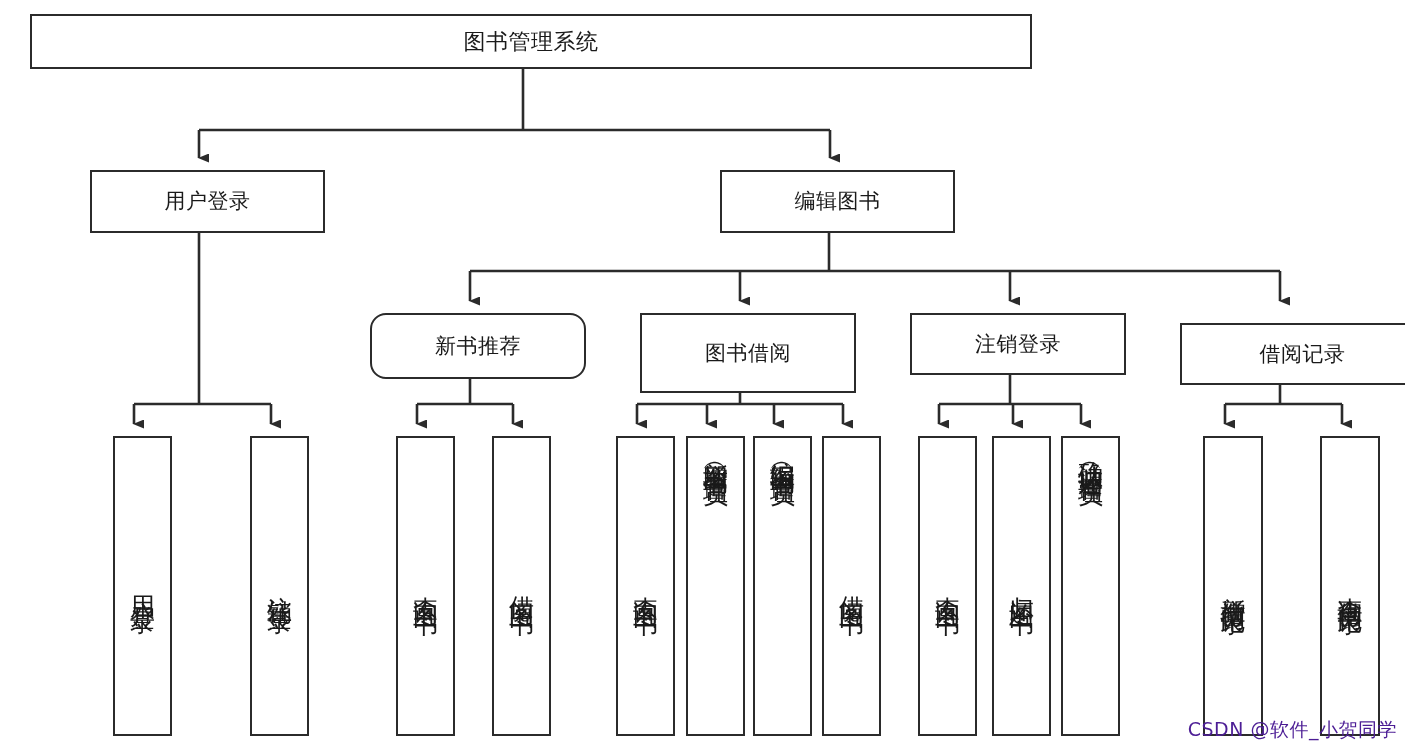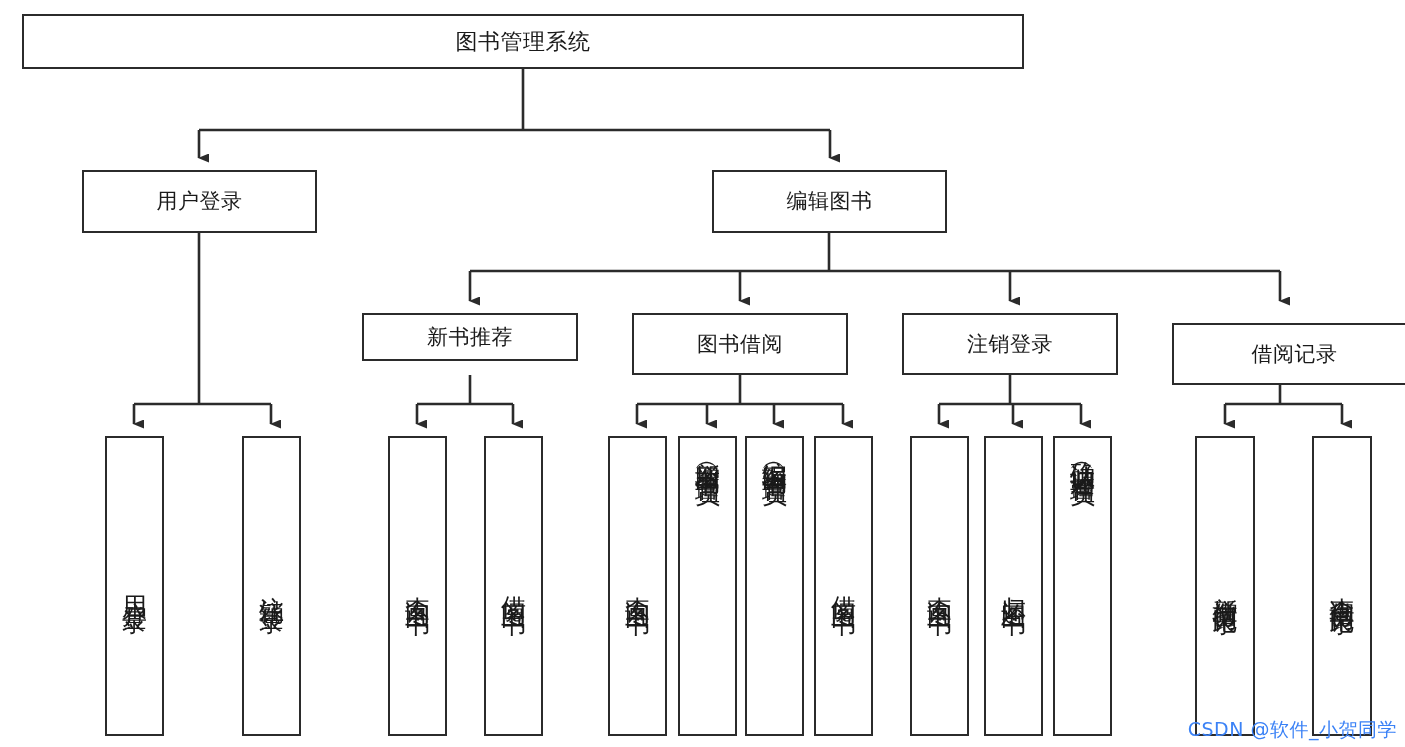--- a/index.html
+++ b/index.html
@@ -27,20 +27,21 @@
   }
   .node {
     position: absolute;
     box-sizing: border-box;
     border: 2px solid #2b2b2b;
     background: #ffffff;
     display: flex;
     align-items: center;
     justify-content: center;
     color: #1a1a1a;
+    margin-left: 8px;
   }
   .node .lbl {
     display: block;
     text-align: center;
     line-height: 1.08;
   }
   
   .node.horiz .lbl {
     font-size: 21px;
     letter-spacing: 0.5px;
@@ -67,21 +68,21 @@
   }
   
   .node.vert.topalign {
     align-items: flex-start;
   }
   .watermark {
     position: absolute;
     right: 8px;
     bottom: 4px;
     font-size: 19px;
-    color: #3b82f6;
+    color: #4c1d95;
     white-space: nowrap;
     letter-spacing: 0.5px;
   }
 </style>
 </head>
 <body>
 
 <div id="canvas">
 
   <svg class="edges" viewBox="0 0 1405 747" xmlns="http://www.w3.org/2000/svg">
@@ -138,24 +139,24 @@
     <span class="lbl">图书管理系统</span>
   </div>
 
   <div class="node horiz" style="left:82px; top:170px; width:235px; height:63px;">
     <span class="lbl">用户登录</span>
   </div>
   <div class="node horiz" style="left:712px; top:170px; width:235px; height:63px;">
     <span class="lbl">编辑图书</span>
   </div>
 
-  <div class="node horiz" style="left:362px; top:313px; width:216px; height:48px;">
+  <div class="node horiz" style="left:362px; top:313px; width:216px; height:66px;border-radius:16px;">
     <span class="lbl">新书推荐</span>
   </div>
-  <div class="node horiz" style="left:632px; top:313px; width:216px; height:62px;">
+  <div class="node horiz" style="left:632px; top:313px; width:216px; height:80px;">
     <span class="lbl">图书借阅</span>
   </div>
   <div class="node horiz" style="left:902px; top:313px; width:216px; height:62px;">
     <span class="lbl">注销登录</span>
   </div>
   <div class="node horiz" style="left:1172px; top:323px; width:245px; height:62px;">
     <span class="lbl">借阅记录</span>
   </div>
 
   <div class="node vert" style="left:105px; top:436px; width:59px; height:300px;">

